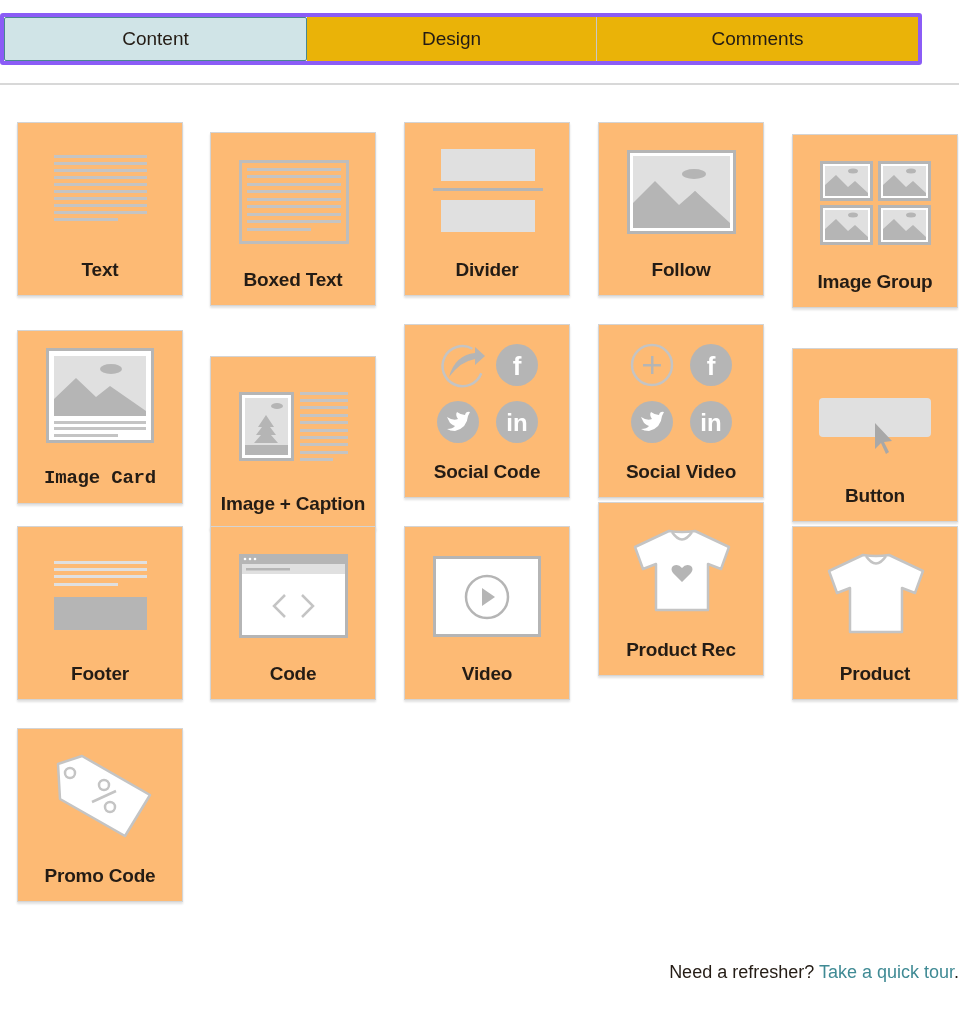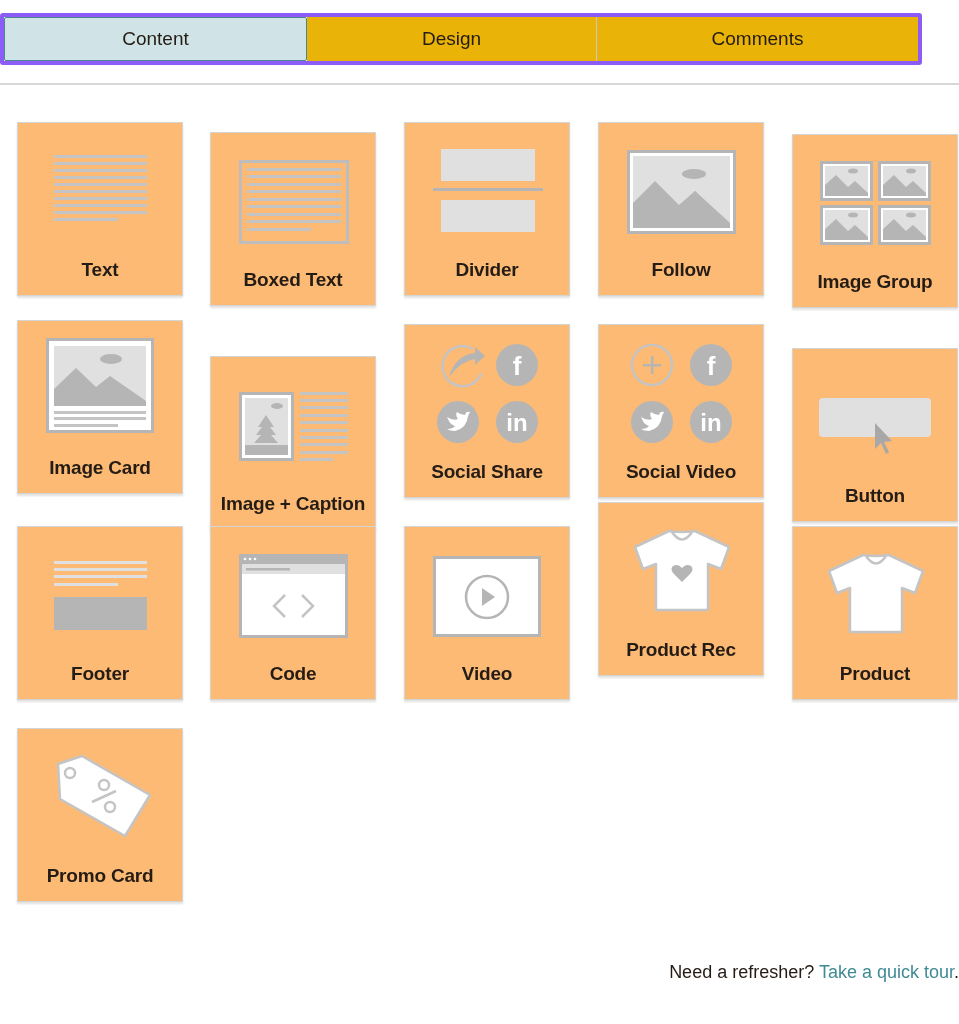--- a/index.html
+++ b/index.html
@@ -126,21 +126,21 @@
 
       <rect x="86.5" y="71.5" width="50" height="37" fill="#fff" stroke="#b5b5b5" stroke-width="3"></rect>
       <rect x="90" y="75" width="43" height="30" fill="#e0e0e0"></rect>
       <polygon points="90,105 90,94 101,84 113,96 120,90 133,102 133,105" fill="#b5b5b5"></polygon>
       <ellipse cx="118" cy="80" rx="5" ry="2.5" fill="#b5b5b5"></ellipse>
     </g>
   </svg>
   <div class="label">Image Group</div>
 </div>
 
-<div class="card" style="left:17px;top:320px;">
+<div class="card" style="left:17px;top:330px;font-family:Liberation Mono, monospace;">
   <svg width="166" height="130">
     <rect x="29.5" y="18.5" width="105" height="92" fill="#fff" stroke="#b5b5b5" stroke-width="3"></rect>
     <rect x="36" y="25" width="92" height="60" fill="#e0e0e0"></rect>
     <polygon points="36,85 36,68 58,47 78,66 92,55 128,80 128,85" fill="#b5b5b5"></polygon>
     <ellipse cx="93" cy="38" rx="11" ry="5" fill="#b5b5b5"></ellipse>
     <rect x="36" y="90" width="92" height="3" fill="#c4c4c4"></rect>
     <rect x="36" y="96" width="92" height="3" fill="#c4c4c4"></rect>
     <rect x="36" y="103" width="64" height="3" fill="#c4c4c4"></rect>
   </svg>
   <div class="label">Image Card</div>
@@ -173,21 +173,21 @@
   <svg width="166" height="130">
     <path d="M 72 30 A 20 20 0 1 0 72 56" fill="none" stroke="#c4c4c4" stroke-width="2.5" transform="rotate(-20 52 40)"></path>
     <path d="M 44 52 Q 50 30 70 28 L 70 22 L 80 31 L 70 40 L 70 34 Q 56 36 44 52 Z" fill="#b5b5b5"></path>
     <circle cx="112" cy="40" r="21" fill="#b5b5b5"></circle>
     <text x="112" y="50" text-anchor="middle" font-size="26" font-weight="bold" fill="#fff" font-family="Liberation Sans, sans-serif">f</text>
     <circle cx="53" cy="97" r="21" fill="#b5b5b5"></circle>
     <path d="M 42 92 Q 48 96 53 94 Q 50 90 52 87 Q 56 90 60 90 Q 61 86 65 87 L 63 91 Q 62 103 50 106 Q 45 106 42 104 Q 48 104 50 101 Q 45 99 44 96 Z" fill="#fff"></path>
     <circle cx="112" cy="97" r="21" fill="#b5b5b5"></circle>
     <text x="112" y="106" text-anchor="middle" font-size="24" font-weight="bold" fill="#fff" font-family="Liberation Sans, sans-serif">in</text>
   </svg>
-  <div class="label">Social Share</div>
+  <div class="label">Social Code</div>
 </div>
 
 <div class="card" style="left:598px;top:324px;">
   <svg width="166" height="130">
     <circle cx="53" cy="40" r="20" fill="none" stroke="#c4c4c4" stroke-width="2.5"></circle>
     <rect x="52" y="31" width="2.5" height="18" fill="#b5b5b5"></rect>
     <rect x="44" y="39" width="18" height="2.5" fill="#b5b5b5"></rect>
     <circle cx="112" cy="40" r="21" fill="#b5b5b5"></circle>
     <text x="112" y="50" text-anchor="middle" font-size="26" font-weight="bold" fill="#fff" font-family="Liberation Sans, sans-serif">f</text>
     <circle cx="53" cy="97" r="21" fill="#b5b5b5"></circle>
@@ -261,18 +261,18 @@
 </div>
 
 <div class="card" style="left:17px;top:728px;">
   <svg width="166" height="130">
     <path d="M 40 35 L 64 27 L 132 66 L 107 107 L 42 70 Z" fill="#fff" stroke="#c4c4c4" stroke-width="2.5" stroke-linejoin="round"></path>
     <circle cx="52" cy="44" r="5" fill="none" stroke="#c4c4c4" stroke-width="2.5"></circle>
     <circle cx="86" cy="56" r="5" fill="none" stroke="#c4c4c4" stroke-width="2.5"></circle>
     <circle cx="92" cy="78" r="5" fill="none" stroke="#c4c4c4" stroke-width="2.5"></circle>
     <line x1="74" y1="73" x2="98" y2="62" stroke="#c4c4c4" stroke-width="2.5"></line>
   </svg>
-  <div class="label">Promo Card</div>
+  <div class="label">Promo Code</div>
 </div>
 
 <div class="footer-note">
   <span>Need a refresher? </span><a>Take a quick tour</a><span>.</span>
 </div>
 
 </body></html>

